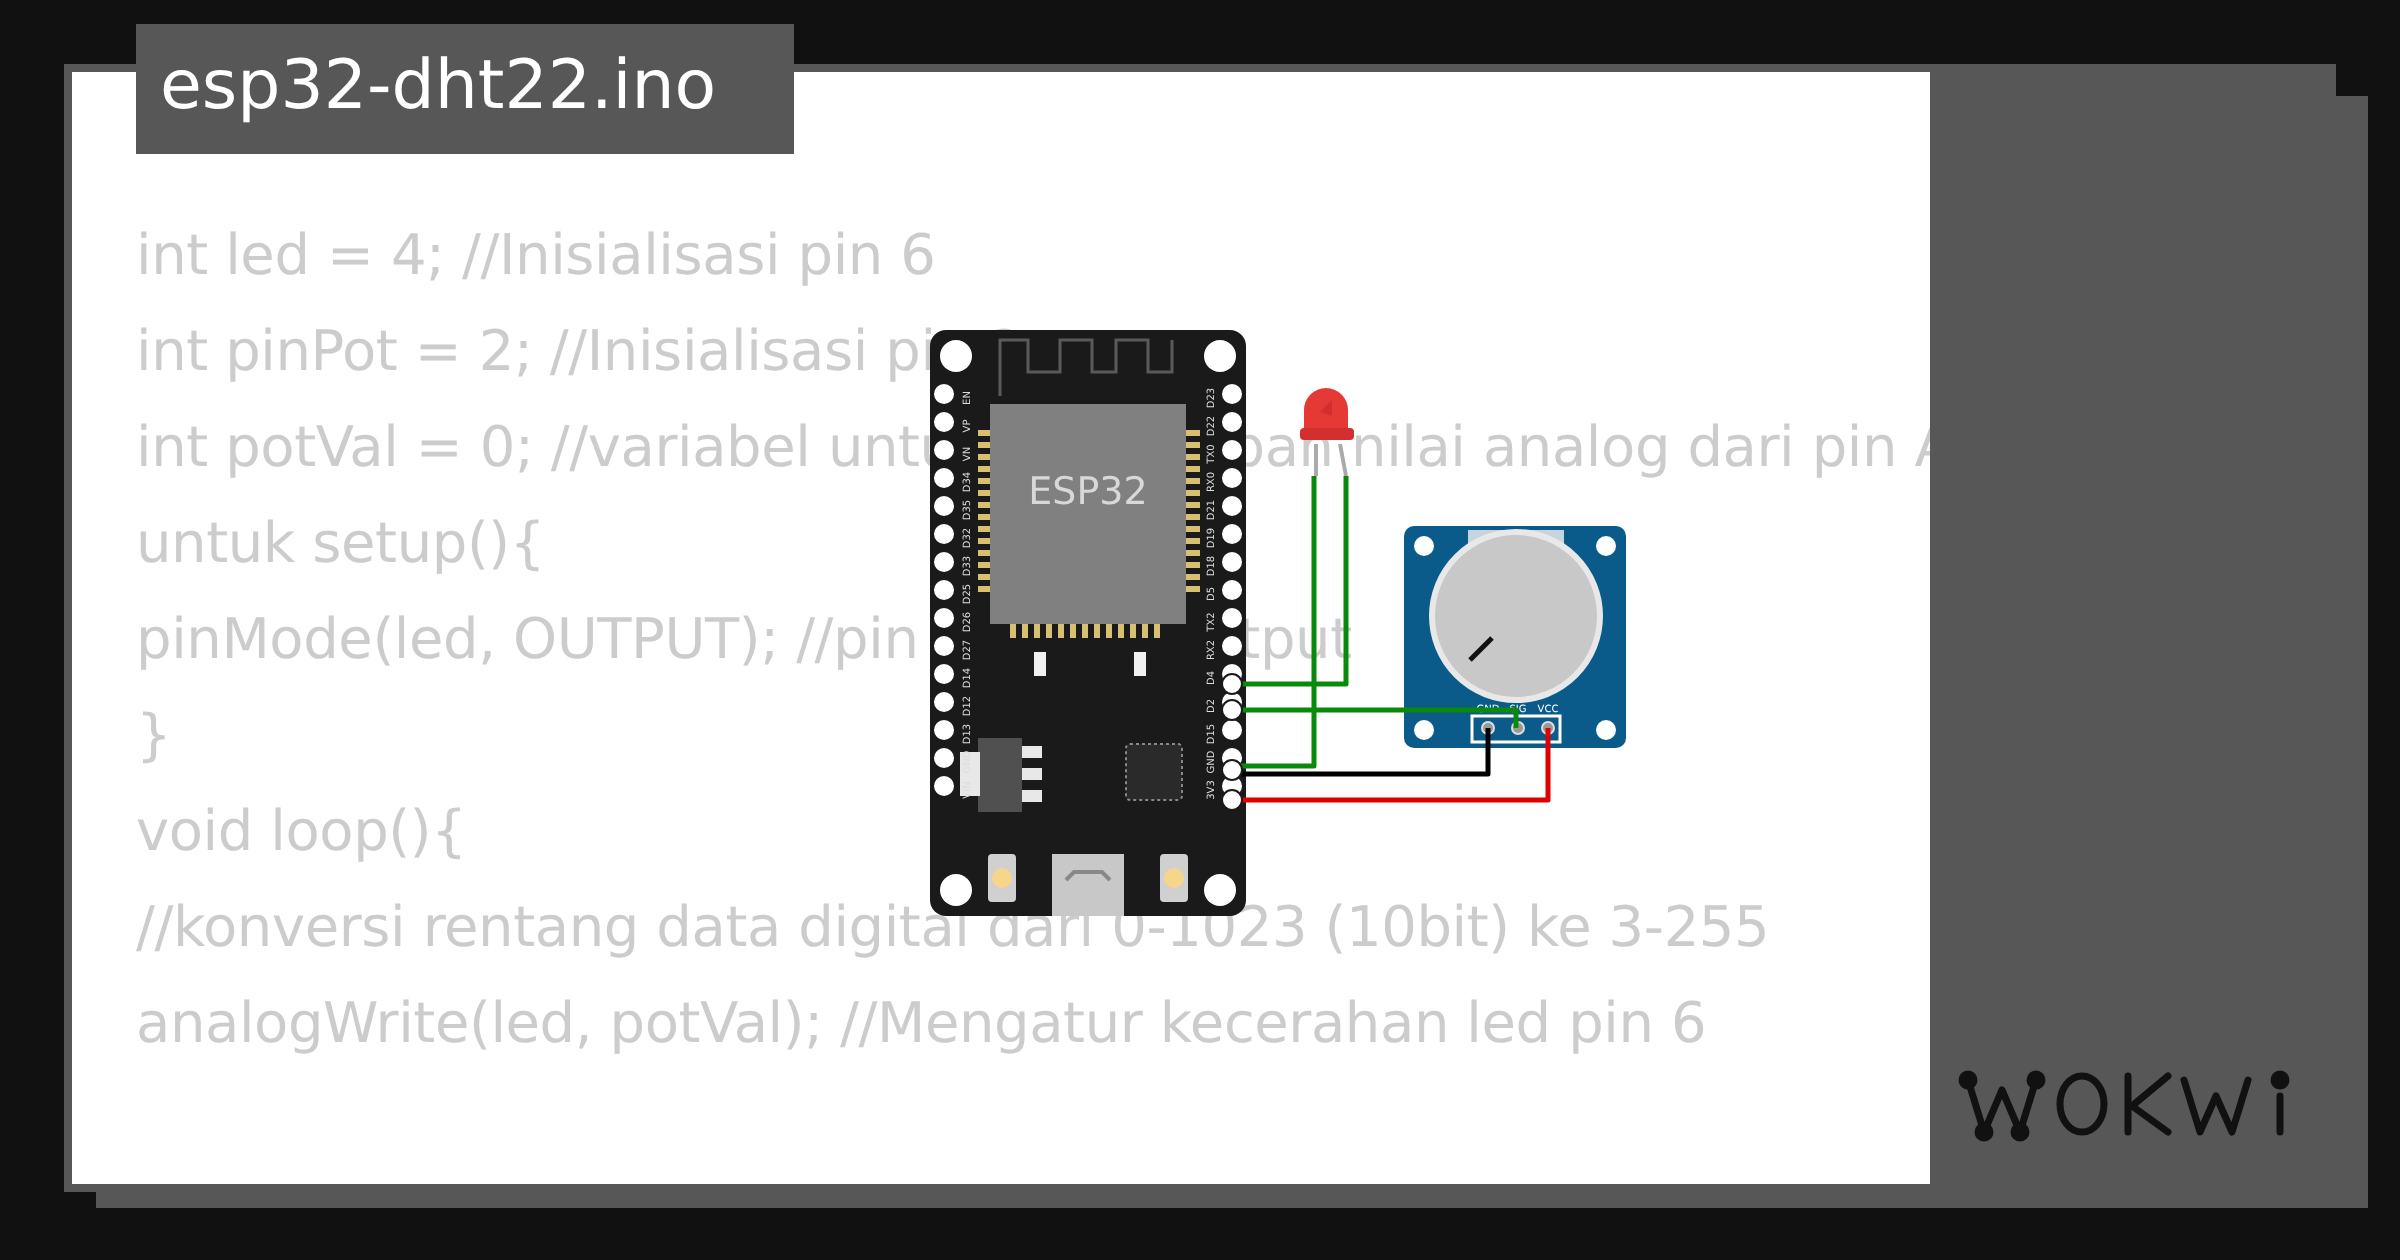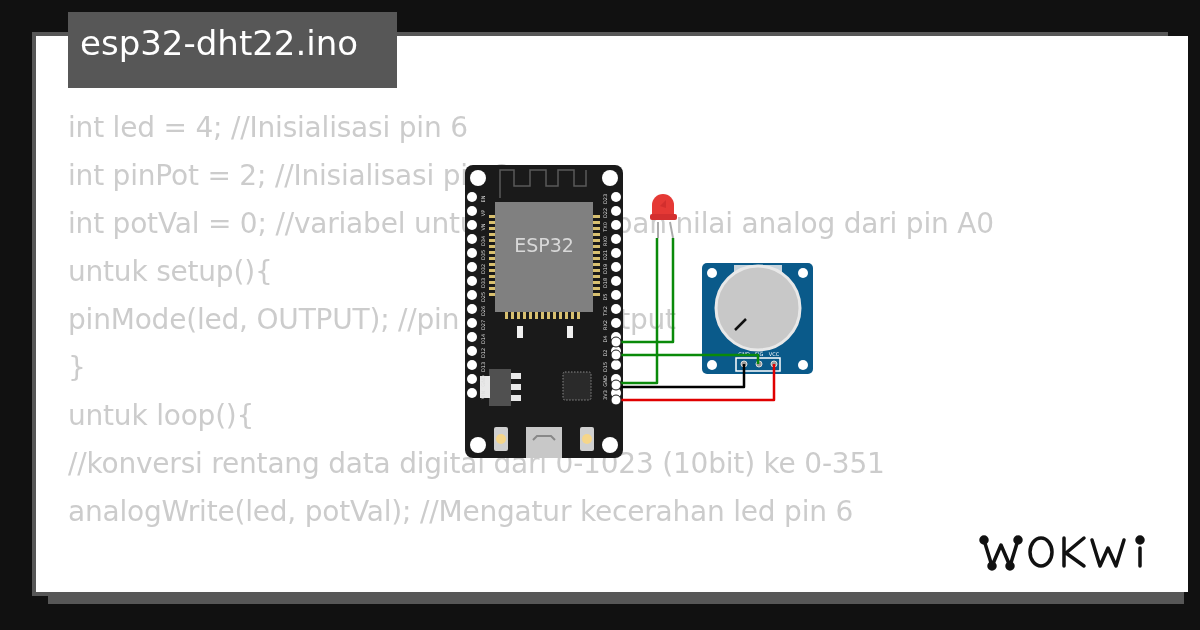--- a/index.html
+++ b/index.html
@@ -1,40 +1,40 @@
 <!DOCTYPE html>
 <html><head>
 <meta charset="utf-8">
 <style>
   html,body{margin:0;padding:0;}
   body{width:1200px;height:630px;background:#111111;position:relative;overflow:hidden;font-family:"DejaVu Sans","Liberation Sans",sans-serif;}
   .shadow{position:absolute;left:48px;top:48px;width:1136px;height:556px;background:#575757;}
   .card{position:absolute;left:32px;top:32px;width:1136px;height:564px;background:#575757;}
-  .card-inner{position:absolute;left:4px;top:4px;width:1152px;height:556px;background:#ffffff;overflow:hidden;}
-  .title-tab{position:absolute;left:68px;top:12px;height:76px;width:329px;background:#575757;color:#ffffff;font-size:34px;line-height:63px;padding-left:12px;box-sizing:border-box;letter-spacing:0px;white-space:nowrap;}
+  .card-inner{position:absolute;left:4px;top:4px;width:929px;height:556px;background:#ffffff;overflow:hidden;}
+  .title-tab{position:absolute;left:68px;top:12px;height:65px;width:329px;background:#575757;color:#ffffff;font-size:34px;line-height:63px;padding-left:12px;box-sizing:border-box;letter-spacing:0px;white-space:nowrap;}
   .code{position:absolute;left:32px;top:68px;margin:0;padding:0;list-style:none;color:#cccccc;font-size:28px;}
   .code li{height:48px;line-height:48px;white-space:nowrap;letter-spacing:-0.2px;}
   .overlay{position:absolute;left:0;top:0;width:1200px;height:630px;pointer-events:none;}
   .overlay *{pointer-events:auto;}
 </style>
 </head>
 <body>
 
 <div class="shadow"></div>
 <div class="card">
   <div class="card-inner">
     <ul class="code">
       <li>int led = 4; //Inisialisasi pin 6</li>
       <li>int pinPot = 2; //Inisialisasi pin 2</li>
       <li>int potVal = 0; //variabel untuk menyimpan nilai analog dari pin A0</li>
       <li>untuk setup(){</li>
       <li>pinMode(led, OUTPUT); //pin sebagai output</li>
       <li>}</li>
-      <li>untuk loop(){</li>
-      <li>//konversi rentang data digital dari 0-1023 (10bit) ke 0-351</li>
+      <li>void loop(){</li>
+      <li>//konversi rentang data digital dari 0-1023 (10bit) ke 3-255</li>
       <li>analogWrite(led, potVal); //Mengatur kecerahan led pin 6</li>
     </ul>
   </div>
 </div>
 
 <div class="title-tab">esp32-dht22.ino</div>
 
 <svg class="overlay" viewBox="0 0 1200 630" xmlns="http://www.w3.org/2000/svg">
 
   <g>

